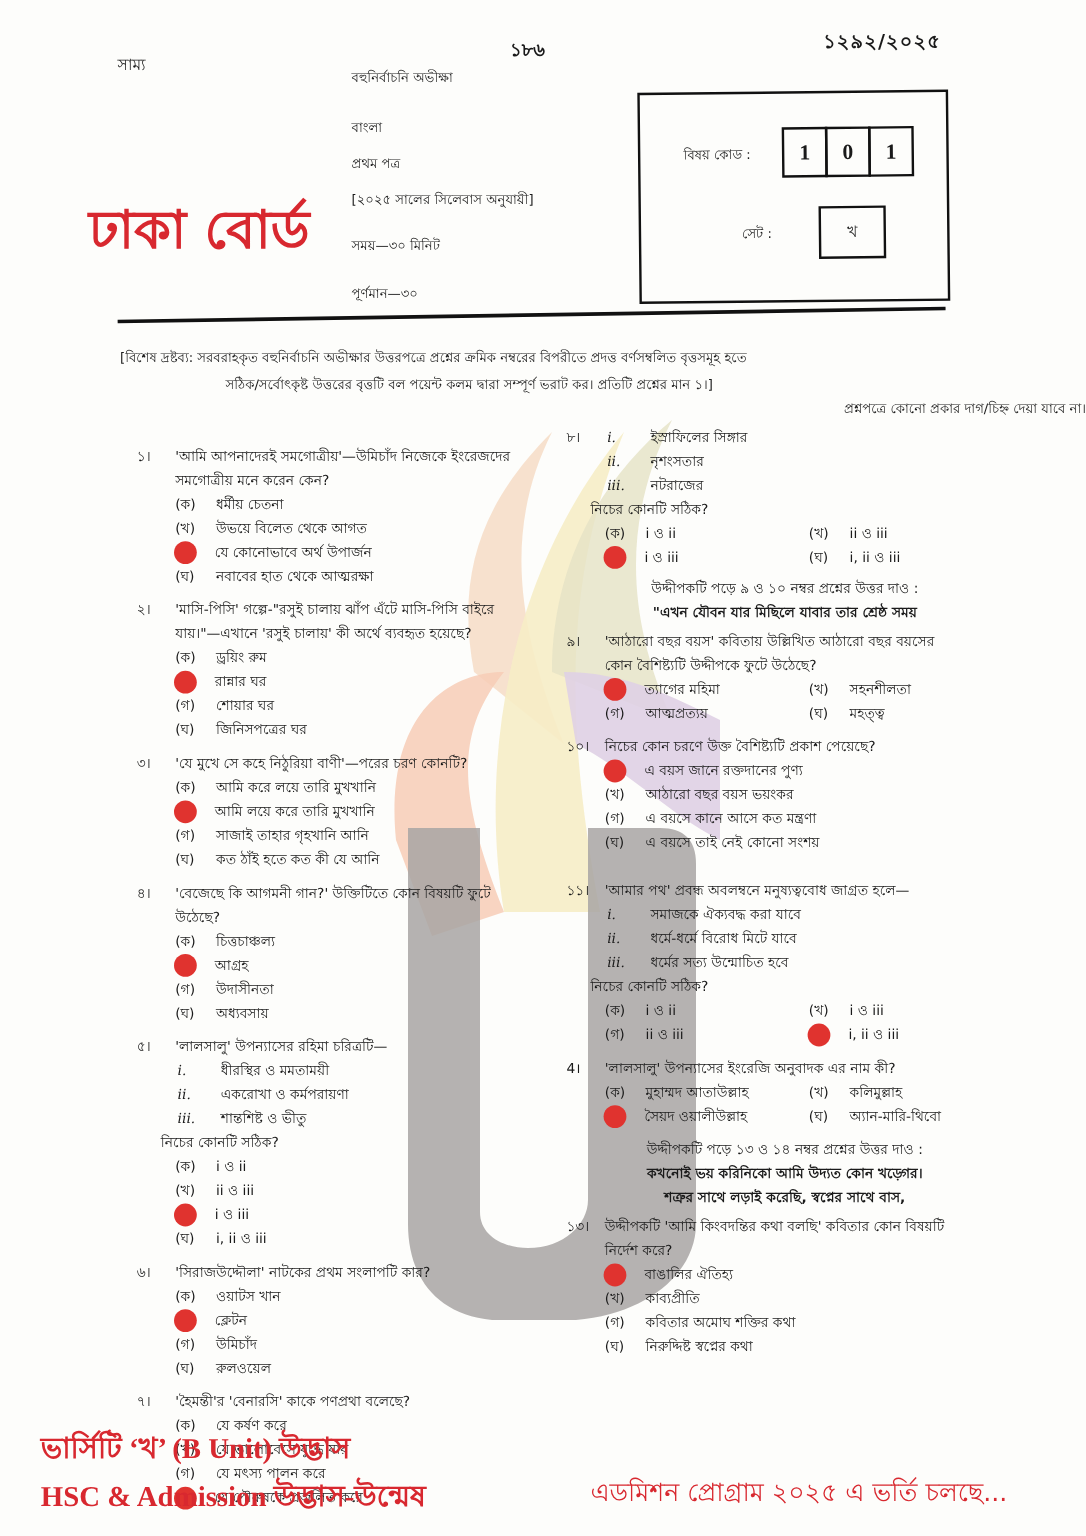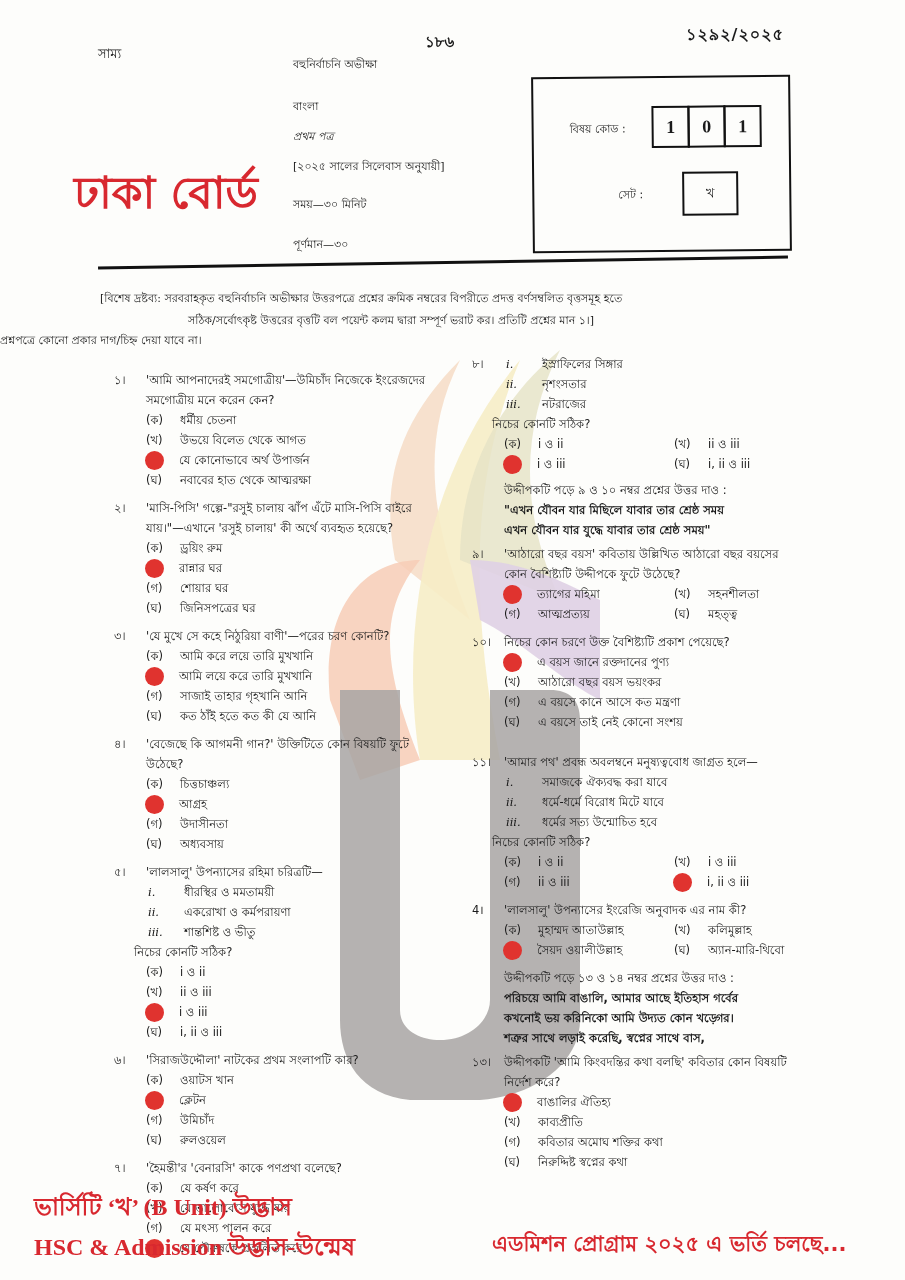--- a/index.html
+++ b/index.html
@@ -22,60 +22,60 @@
     border: 2px solid #111; transform: rotate(-0.6deg);
   }
   .code-label { left: 36px; top: 42px; font-size: 11px; }
   .code-cells { left: 120px; top: 28px; display: flex; }
   .cell { width: 34px; height: 38px; border: 2px solid #111; display: flex; align-items: center; justify-content: center; font-family: "Liberation Serif", serif; font-size: 18px; font-weight: bold; margin-left: -2px; }
   .set-label { left: 84px; top: 108px; font-size: 11px; }
   .set-cell { left: 148px; top: 94px; width: 52px; height: 40px; border: 2px solid #111; display: flex; align-items: center; justify-content: center; font-size: 13px; }
   .rule { left: 98px; top: 261px; width: 690px; height: 3px; background: #111; transform: rotate(-0.9deg); }
   .note { left: 100px; top: 288px; width: 700px; font-size: 11px; line-height: 22px; }
   .note .l2 { padding-left: 88px; }
-  .warn { left: 0; width: 905px; top: 332px; text-align: left; font-size: 11px; }
+  .warn { left: 0; width: 905px; top: 332px; text-align: right; font-size: 11px; }
   
   .col { position: absolute; font-size: 11.5px; line-height: 20px; }
   .q { position: relative; margin-bottom: 2px; }
   .qn { position: absolute; left: -32px; top: 0; }
   .stem { display: block; }
   .opt { display: flex; align-items: center; padding-left: 0; height: 20px; }
   .lbl { display: inline-block; width: 34px; }
   .dot { display: inline-block; width: 19px; height: 19px; border-radius: 50%; background: #e0332f; margin-right: 15px; margin-left: -1px; }
   .sub { display: flex; height: 20px; padding-left: 2px; }
   .sub .r { width: 36px; font-style: italic; font-family: "DejaVu Serif", serif; }
   .which { display: block; margin-left: -12px; }
   .grid2 { display: grid; grid-template-columns: 170px 170px; }
-  .stim { display: block; margin: 6px 0 4px 0; }
+  .stim { display: block; margin: 6px 0 4px 0; text-align: center; }
   .poem { display: block; font-weight: bold; }
   
   .foot1 { left: 34px; top: 1188px; font-size: 24px; font-weight: bold; color: #d8282f; font-family: "Liberation Serif", serif; }
   .foot2 { left: 34px; top: 1228px; font-size: 24px; font-weight: bold; color: #d8282f; font-family: "Liberation Serif", serif; }
-  .foot3 { left: 492px; top: 1228px; font-size: 21px; font-weight: bold; color: #d8282f; }
+  .foot3 { left: 492px; top: 1228px; font-size: 21px; font-weight: normal; color: #d8282f; }
 </style>
 </head>
 <body>
 
 <svg class="wm" width="905" height="1280" style="left:0;top:0;">
   <path d="M395 560 C 380 480, 400 420, 460 360 C 420 440, 430 520, 470 620 Z" fill="#f6dec9" opacity="0.9"></path>
   <path d="M330 700 C 320 600, 370 560, 420 560 C 380 610, 380 660, 420 760 L 360 780 Z" fill="#f7cdb6" opacity="0.85"></path>
   <path d="M420 760 C 400 640, 420 480, 520 360 C 470 480, 470 600, 500 760 Z" fill="#f6edc7" opacity="0.9"></path>
   <path d="M460 560 C 460 470, 500 400, 560 350 C 520 430, 520 510, 560 600 Z" fill="#e5e2c6" opacity="0.8"></path>
   <path d="M470 560 C 520 560, 560 580, 600 600 L 600 700 C 560 680, 520 640, 480 620 Z" fill="#dfd0e4" opacity="0.9"></path>
   <path d="M340 690 L 400 690 L 400 1010 C 400 1030, 420 1040, 440 1040 C 470 1040, 490 1020, 490 1000 L 490 690 L 550 690 C 570 690, 580 700, 580 720 L 580 1020 C 580 1060, 540 1095, 480 1100 L 410 1100 C 360 1095, 340 1060, 340 1020 Z" fill="#a8a4a3" opacity="0.85"></path>
 </svg>
 
 <div class="abs samya">সাম্য</div>
 <div class="abs page-num">১৮৬</div>
 <div class="abs ref-num">১২৯২/২০২৫</div>
 <div class="abs board">ঢাকা বোর্ড</div>
 
 <div class="abs meta" style="top:56px;">বহুনির্বাচনি অভীক্ষা</div>
 <div class="abs meta" style="top:98px;">বাংলা</div>
-<div class="abs meta" style="top:128px;font-style:italic;">প্রথম পত্র</div>
+<div class="abs meta" style="top:128px;">প্রথম পত্র</div>
 <div class="abs meta" style="top:158px;">[২০২৫ সালের সিলেবাস অনুযায়ী]</div>
 <div class="abs meta" style="top:196px;">সময়—৩০ মিনিট</div>
 <div class="abs meta" style="top:236px;">পূর্ণমান—৩০</div>
 
 <div class="abs code-box">
   <div class="abs code-label">বিষয় কোড :</div>
   <div class="abs code-cells">
     <div class="cell">1</div>
     <div class="cell">0</div>
     <div class="cell">1</div>
@@ -292,21 +292,20 @@
         </div>
         <div class="opt">
           <span class="lbl">(ঘ)</span>
           <span>i, ii ও iii</span>
         </div>
       </div>
     </div>
     <div class="stim">
       <span class="stem">উদ্দীপকটি পড়ে ৯ ও ১০ নম্বর প্রশ্নের উত্তর দাও :</span>
       <span class="poem">"এখন যৌবন যার মিছিলে যাবার তার শ্রেষ্ঠ সময়</span>
-      <span class="poem">এখন যৌবন যার যুদ্ধে যাবার তার শ্রেষ্ঠ সময়"</span>
     </div>
     <div class="q" style="margin-bottom: 8px;">
       <span class="qn">৯।</span>
       <span class="stem">'আঠারো বছর বয়স' কবিতায় উল্লিখিত আঠারো বছর বয়সের কোন বৈশিষ্ট্যটি উদ্দীপকে ফুটে উঠেছে?</span>
       <div class="grid2">
         <div class="opt">
           <span class="dot"></span>
           <span>ত্যাগের মহিমা</span>
         </div>
         <div class="opt">
@@ -397,21 +396,20 @@
           <span>সৈয়দ ওয়ালীউল্লাহ</span>
         </div>
         <div class="opt">
           <span class="lbl">(ঘ)</span>
           <span>অ্যান-মারি-থিবো</span>
         </div>
       </div>
     </div>
     <div class="stim">
       <span class="stem">উদ্দীপকটি পড়ে ১৩ ও ১৪ নম্বর প্রশ্নের উত্তর দাও :</span>
-      <span class="poem">পরিচয়ে আমি বাঙালি, আমার আছে ইতিহাস গর্বের</span>
       <span class="poem">কখনোই ভয় করিনিকো আমি উদ্যত কোন খড়্গের।</span>
       <span class="poem">শত্রুর সাথে লড়াই করেছি, স্বপ্নের সাথে বাস,</span>
     </div>
     <div class="q">
       <span class="qn">১৩।</span>
       <span class="stem">উদ্দীপকটি 'আমি কিংবদন্তির কথা বলছি' কবিতার কোন বিষয়টি নির্দেশ করে?</span>
       <div>
         <div class="opt">
           <span class="dot"></span>
           <span>বাঙালির ঐতিহ্য</span>

